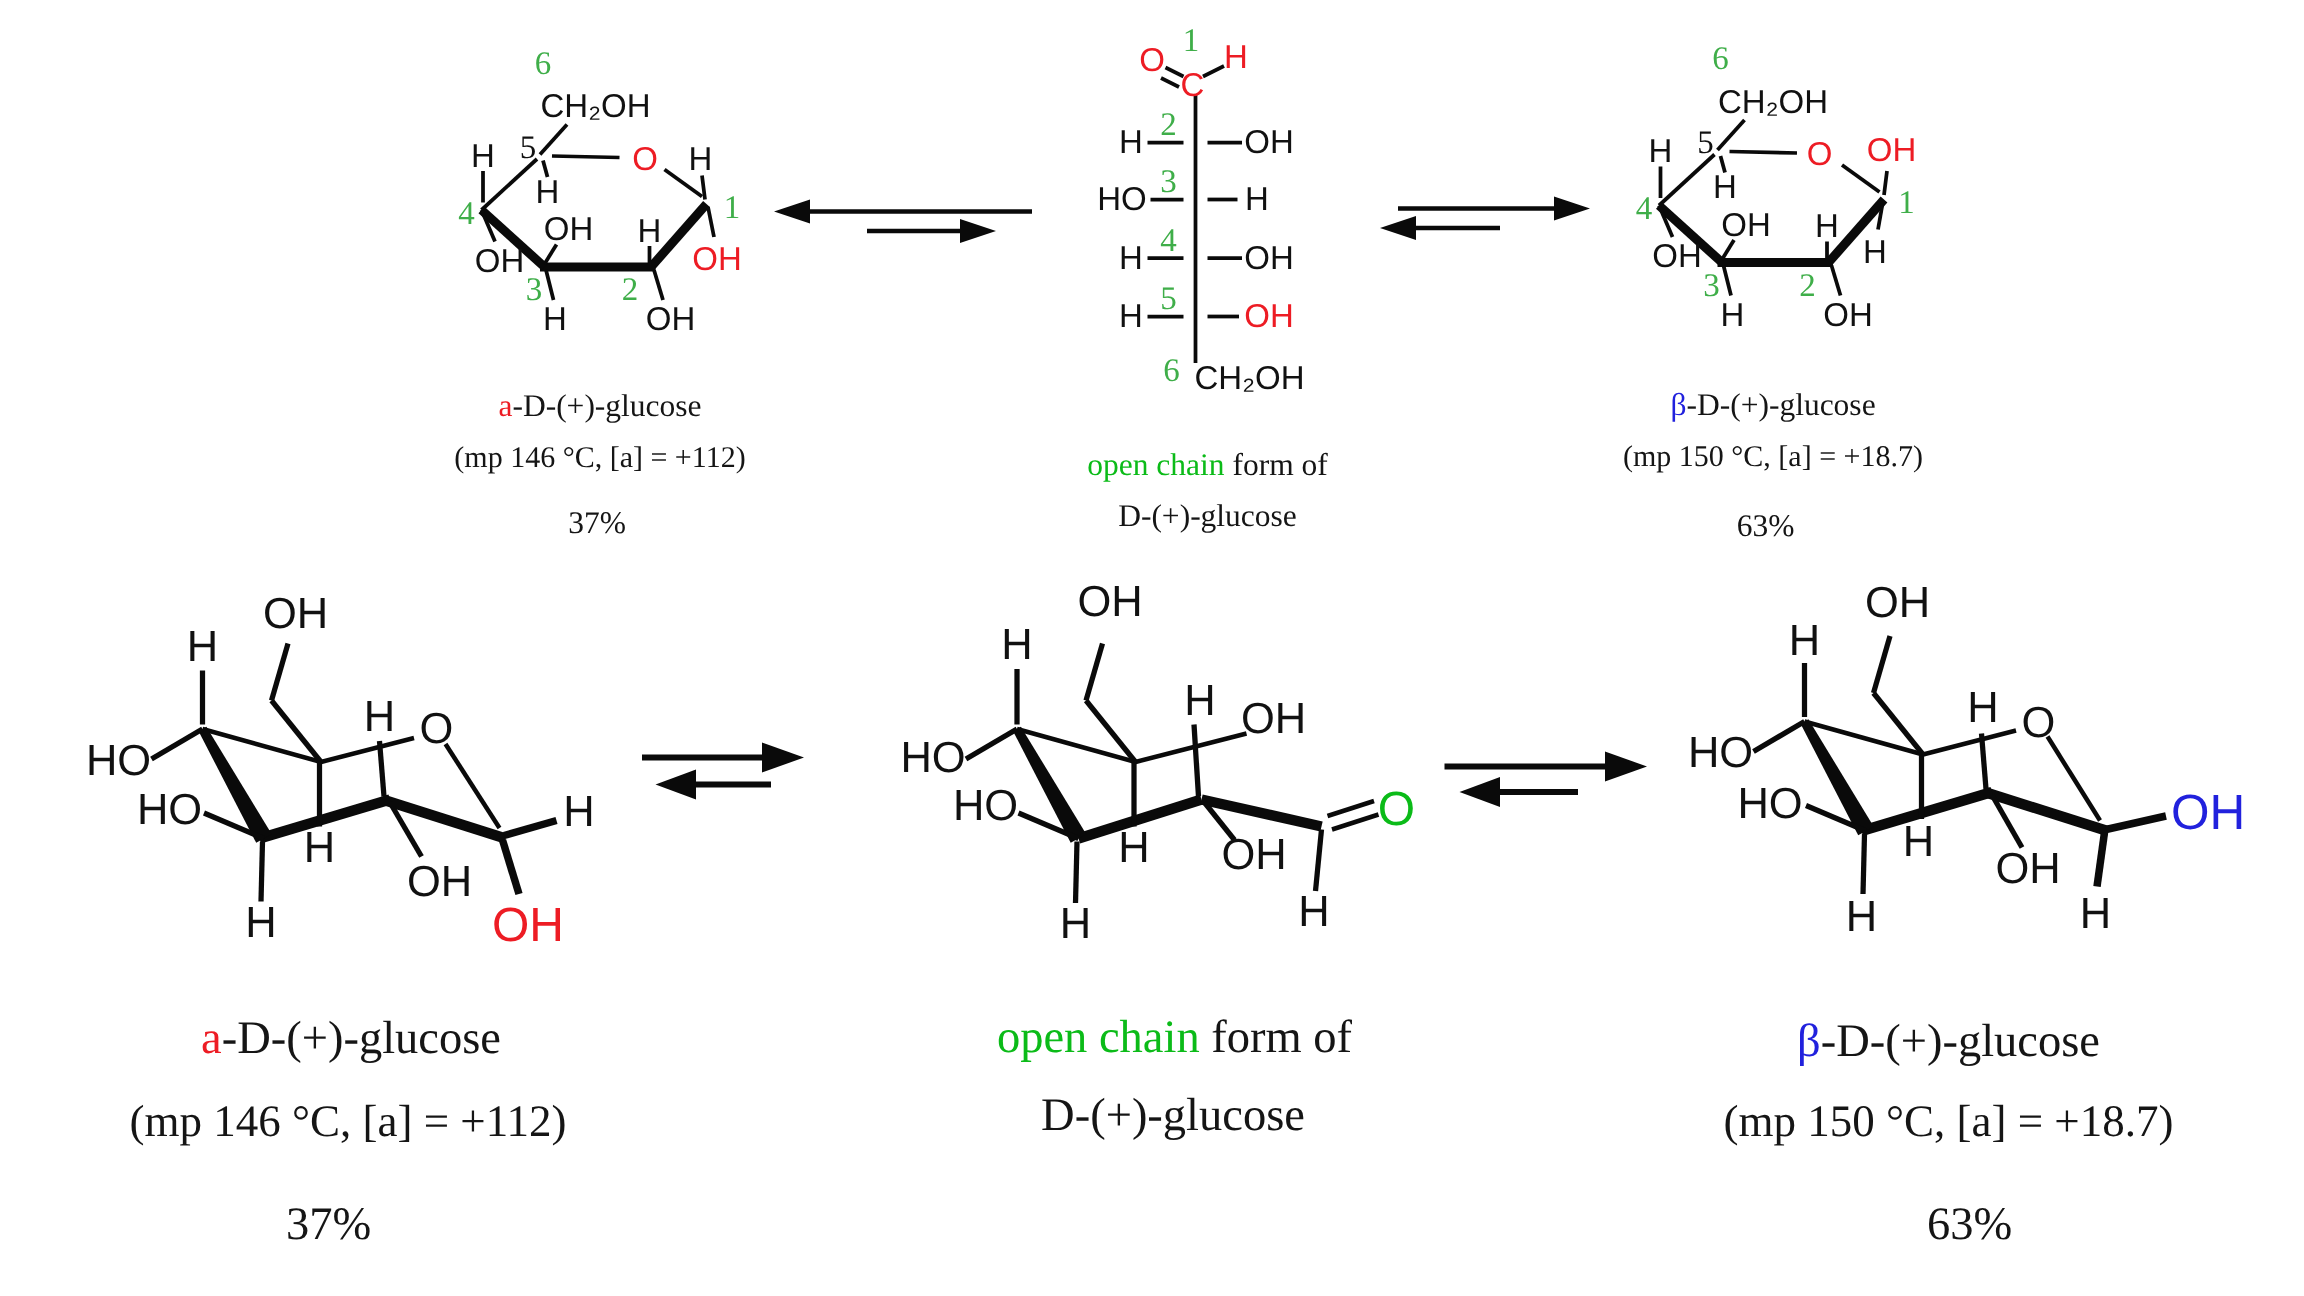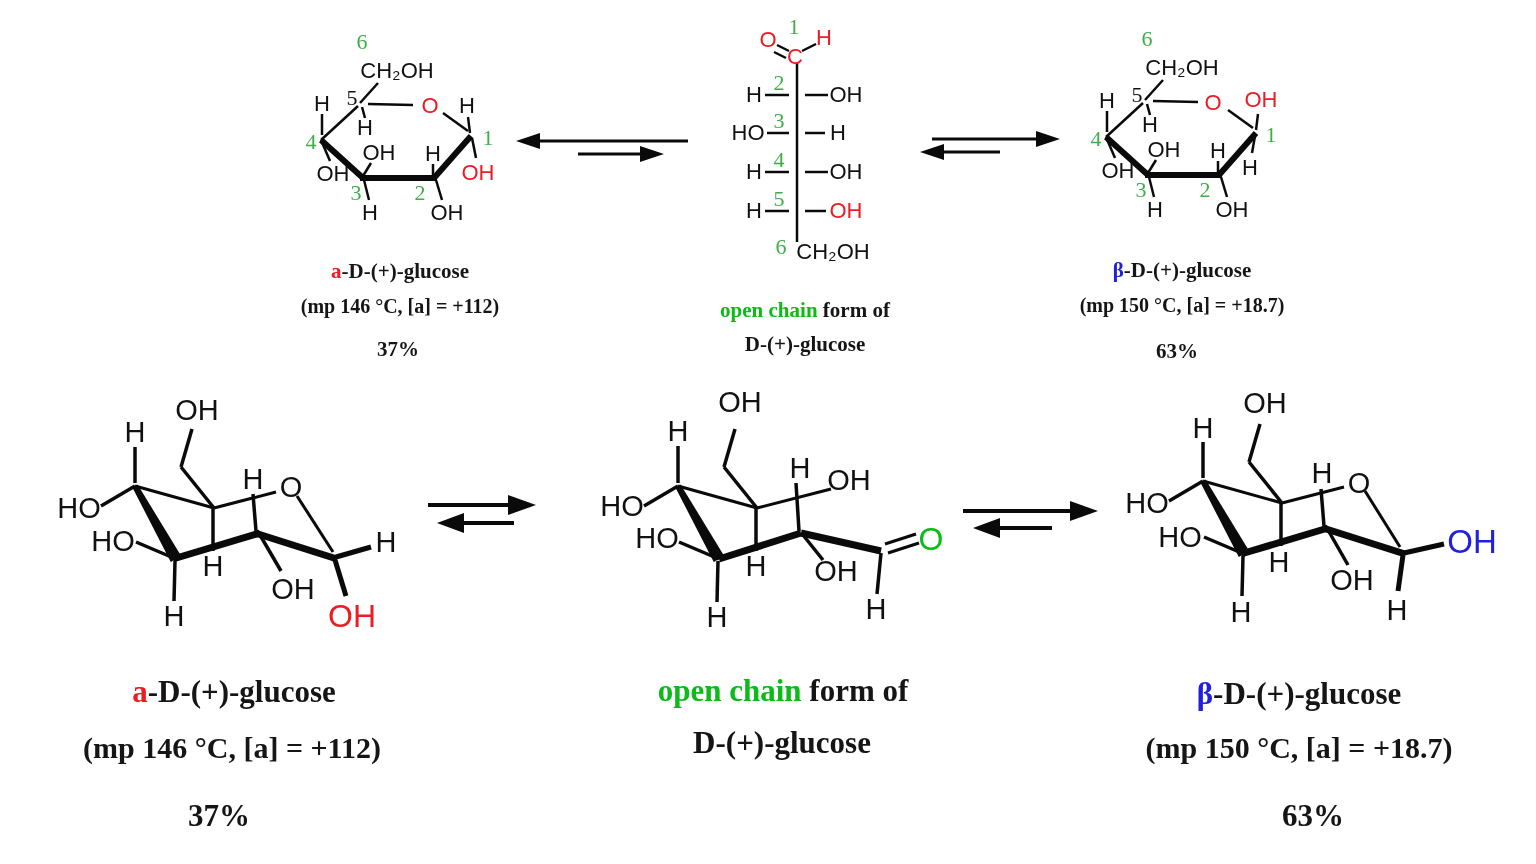--- a/index.html
+++ b/index.html
@@ -5,21 +5,21 @@
   html,body{margin:0;padding:0;background:#ffffff;}
   #canvas{position:relative;width:1536px;height:864px;background:#ffffff;overflow:hidden;
           font-family:"Liberation Sans","DejaVu Sans",sans-serif;}
   svg{position:absolute;left:0;top:0;}
   .labels{position:absolute;left:0;top:0;width:1536px;height:864px;pointer-events:none;}
   .atom{position:absolute;transform:translate(-50%,-50%);color:#111;white-space:nowrap;line-height:1;}
   .labels.top .atom{font-size:22px;}
   .labels.bottom .atom{font-size:29px;}
   .atom.num{font-family:"Liberation Serif","DejaVu Serif",serif;font-size:19px;}
   .cap{position:absolute;transform:translate(-50%,-50%);white-space:nowrap;text-align:center;
-       font-family:"Liberation Serif","DejaVu Serif",serif;font-weight:bold;color:#151515;}
+       font-family:"Liberation Serif","DejaVu Serif",serif;font-weight:normal;color:#151515;}
   .cap.t1{font-size:21px;}
   .cap.t2{font-size:20px;}
   .cap.b1{font-size:31px;}
   .cap.b2{font-size:30px;}
   line,polygon,path{stroke:#0a0a0a;}
   polygon{fill:#0a0a0a;stroke:none;}
 </style>
 </head>
 <body>
 

